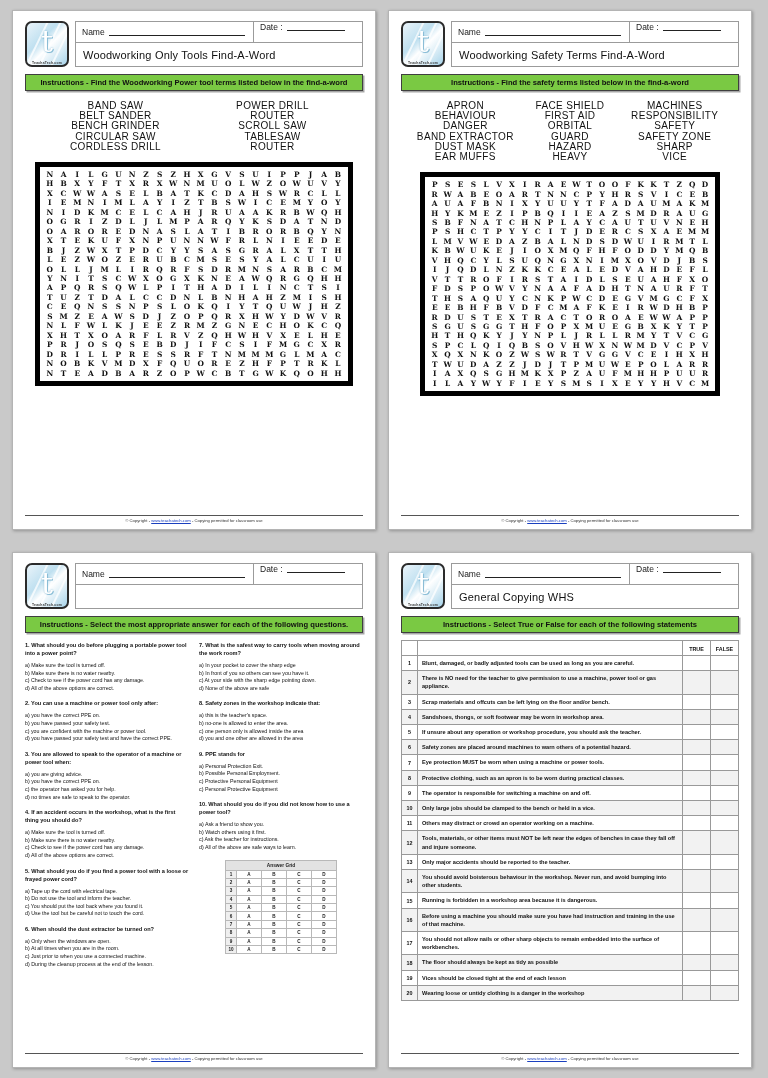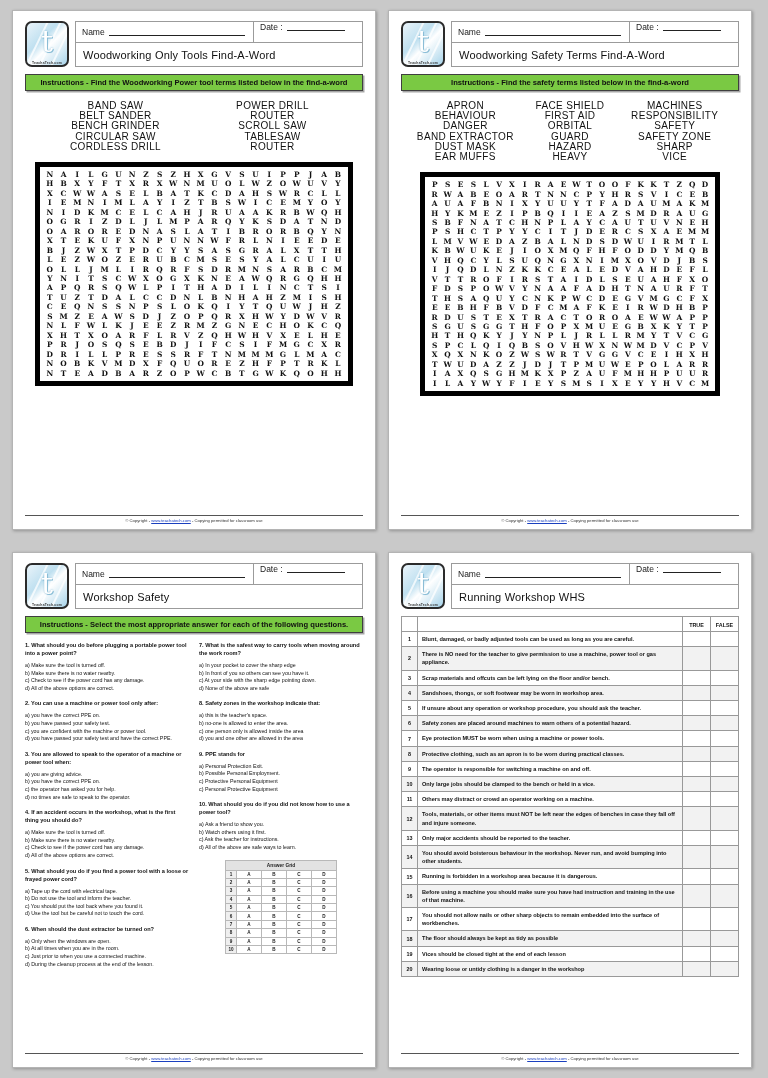--- a/index.html
+++ b/index.html
@@ -1335,23 +1335,20 @@
         <div class="hdrbox">
           <div class="hdr-row1">
             <div class="hdr-name">
               <span class="lbl">Name</span>
               <span class="rule"></span>
             </div>
             <div class="hdr-date">
               <span class="lbl">Date :</span>
               <span class="rule short"></span>
             </div>
-          </div>
-          <div class="hdr-row2">
-            <span class="wstitle">Workshop Safety</span>
           </div>
         </div>
       </div>
 
       <div class="instr">Instructions - Select the most appropriate answer for each of the following questions.</div>
 
       <div class="mcq">
         <div class="mcol">
             <div class="q">
               <div class="qt">1. What should you do before plugging a portable power tool into a power point?</div>
@@ -1530,25 +1527,26 @@
             <div class="hdr-name">
               <span class="lbl">Name</span>
               <span class="rule"></span>
             </div>
             <div class="hdr-date">
               <span class="lbl">Date :</span>
               <span class="rule short"></span>
             </div>
           </div>
           <div class="hdr-row2">
-            <span class="wstitle">Running Workshop WHS</span>
+            <span class="wstitle">General Copying WHS</span>
           </div>
         </div>
       </div>
 
+      <div class="instr">Instructions - Select True or False for each of the following statements</div>
 
       <table class="tf">
         <thead>
           <tr>
             <th class="cnum"></th>
             <th class="cstmt"></th>
             <th class="ctf">TRUE</th>
             <th class="ctf">FALSE</th>
           </tr>
         </thead>

